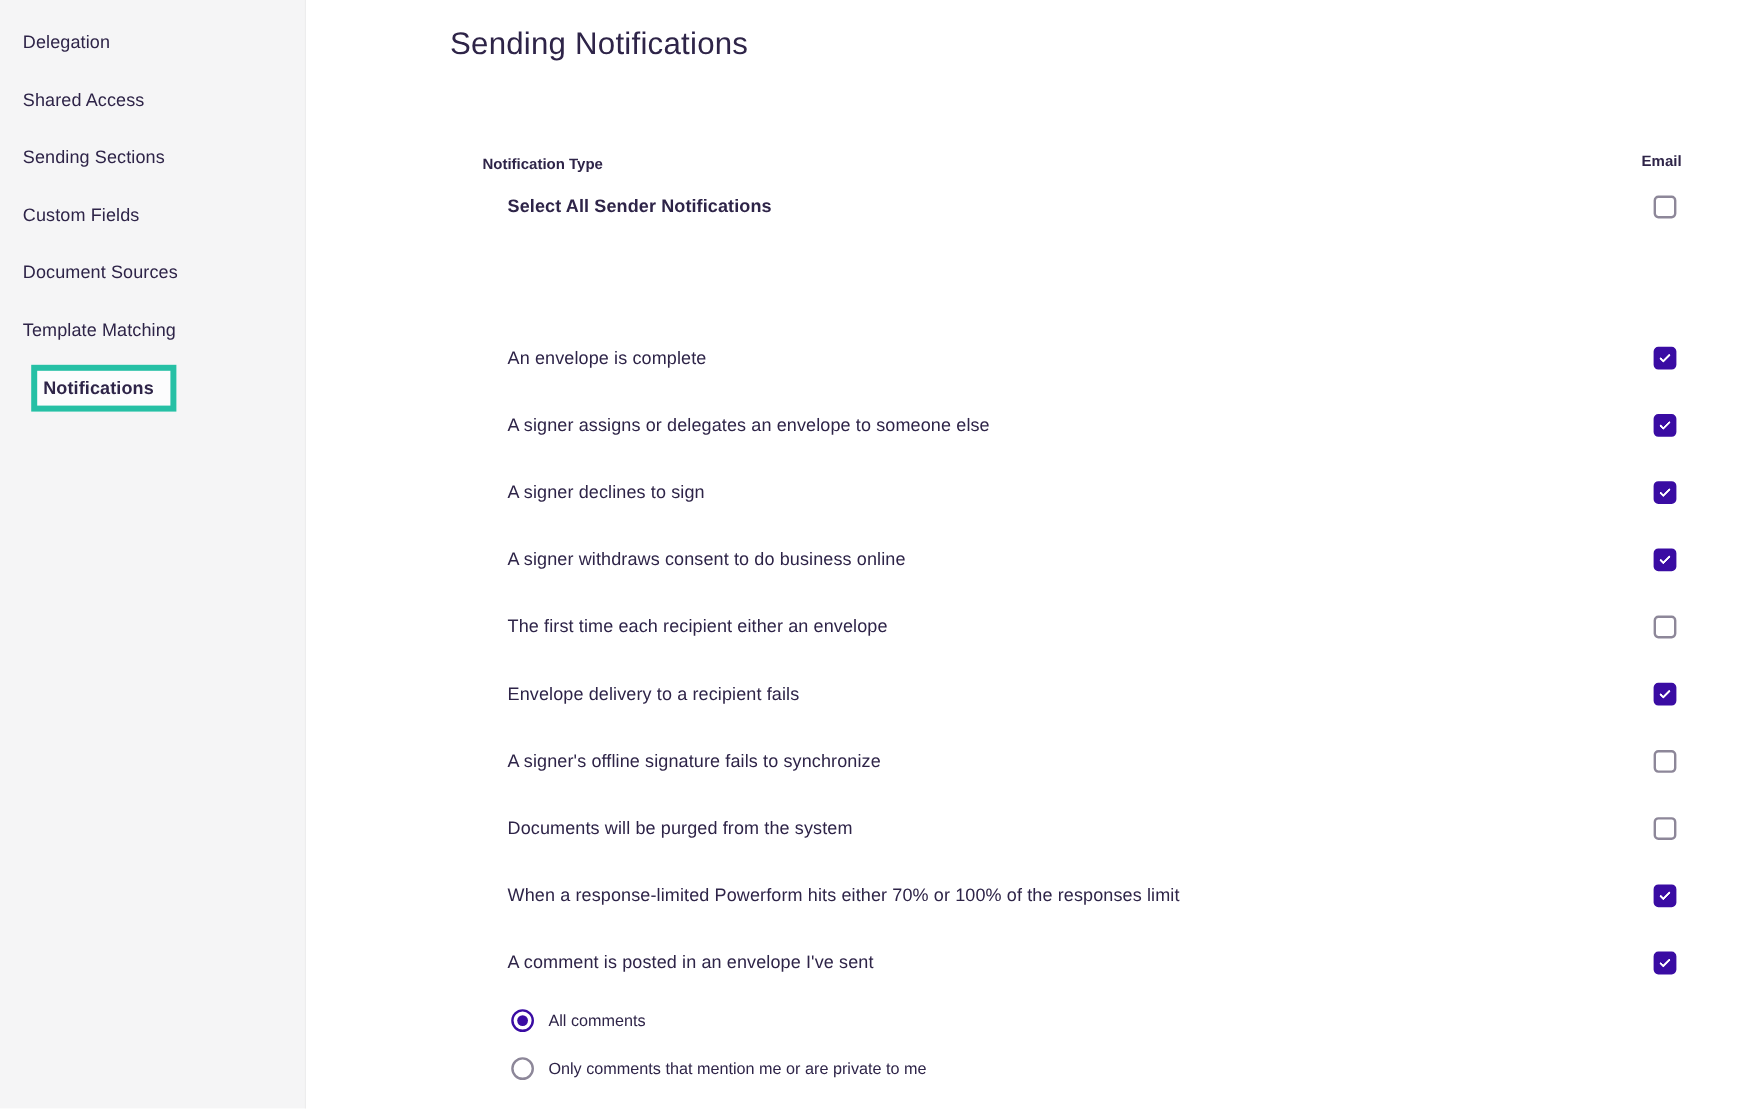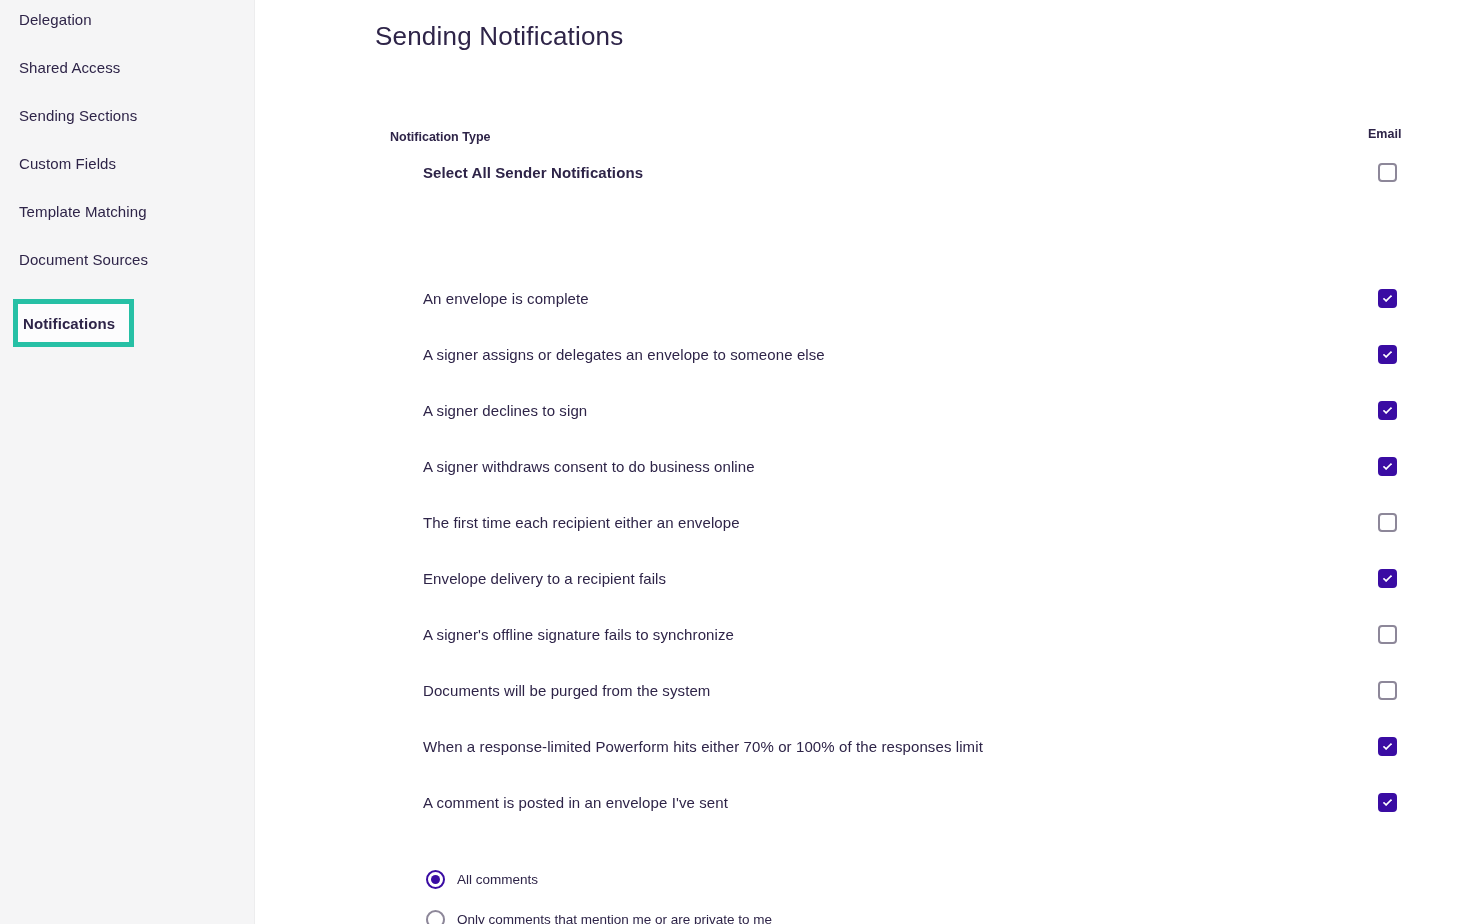--- a/index.html
+++ b/index.html
@@ -20,41 +20,41 @@
     overflow:hidden;
   }
   
   .sidebar{
     position:absolute;left:0;top:0;bottom:0;width:255px;
     background:var(--sidebar-bg);
     border-right:1px solid #ededee;
     padding-top:11px;
   }
   .nav-item{
-    height:48px;display:flex;
+    height:48px;display:flex;align-items:center;
     padding-left:19px;font-size:15px;color:var(--ink);
     cursor:pointer;letter-spacing:.1px;
   }
-  .nav-item.active{padding-left:4px;}
+  .nav-item.active{padding-left:17px;}
   .annotation{
     display:inline-flex;align-items:center;
     margin-left:9px;
     border:5px solid var(--teal);
     background:#fcfcfd;
     padding:6px 14px 6px 5px;
     font-weight:bold;
   }
   
   .page-title{
     position:absolute;left:375px;top:21px;
     font-size:26px;font-weight:normal;color:var(--ink);
     letter-spacing:.2px;
   }
   .col-header-type{
-    position:absolute;left:390px;top:130px;
+    position:absolute;left:402px;top:130px;
     font-size:12.5px;font-weight:bold;color:var(--ink);
   }
   .col-header-email{
     position:absolute;left:1368px;top:127px;width:40px;
     font-size:12.5px;font-weight:bold;color:var(--ink);
     text-align:left;
   }
   .row{
     position:absolute;left:423px;width:974px;height:56px;
     display:flex;align-items:center;justify-content:space-between;
@@ -71,21 +71,21 @@
   .checkbox .check-icon{display:none;}
   .checkbox.checked{background:var(--accent);border-color:var(--accent);}
   .checkbox.checked .check-icon{
     display:block;width:9px;height:5px;margin-top:4px;
     border-left:2.4px solid #fff;border-bottom:2.4px solid #fff;
     transform:rotate(-45deg);border-radius:1px;
   }
   
   .option-row{
     position:absolute;left:426px;height:28px;
-    display:flex;align-items:center;gap:12px;margin-top:29px;
+    display:flex;align-items:center;gap:12px;
   }
   .radio{
     width:19px;height:19px;flex:0 0 19px;border-radius:50%;
     border:2px solid var(--ctl-gray);background:#fff;cursor:pointer;
     position:relative;
   }
   .radio.selected{border-color:var(--accent);}
   .radio .radio-dot{display:none;}
   .radio.selected .radio-dot{
     display:block;position:absolute;inset:3px;border-radius:50%;
@@ -105,24 +105,24 @@
     <div class="nav-item">
       <span>Shared Access</span>
     </div>
     <div class="nav-item">
       <span>Sending Sections</span>
     </div>
     <div class="nav-item">
       <span>Custom Fields</span>
     </div>
     <div class="nav-item">
+      <span>Document Sources</span>
+    </div>
+    <div class="nav-item">
       <span>Template Matching</span>
-    </div>
-    <div class="nav-item">
-      <span>Document Sources</span>
     </div>
     <div class="nav-item active">
       <span class="annotation">
         <span>Notifications</span>
       </span>
     </div>
   </nav>
 
   <h1 class="page-title">Sending Notifications</h1>
 

